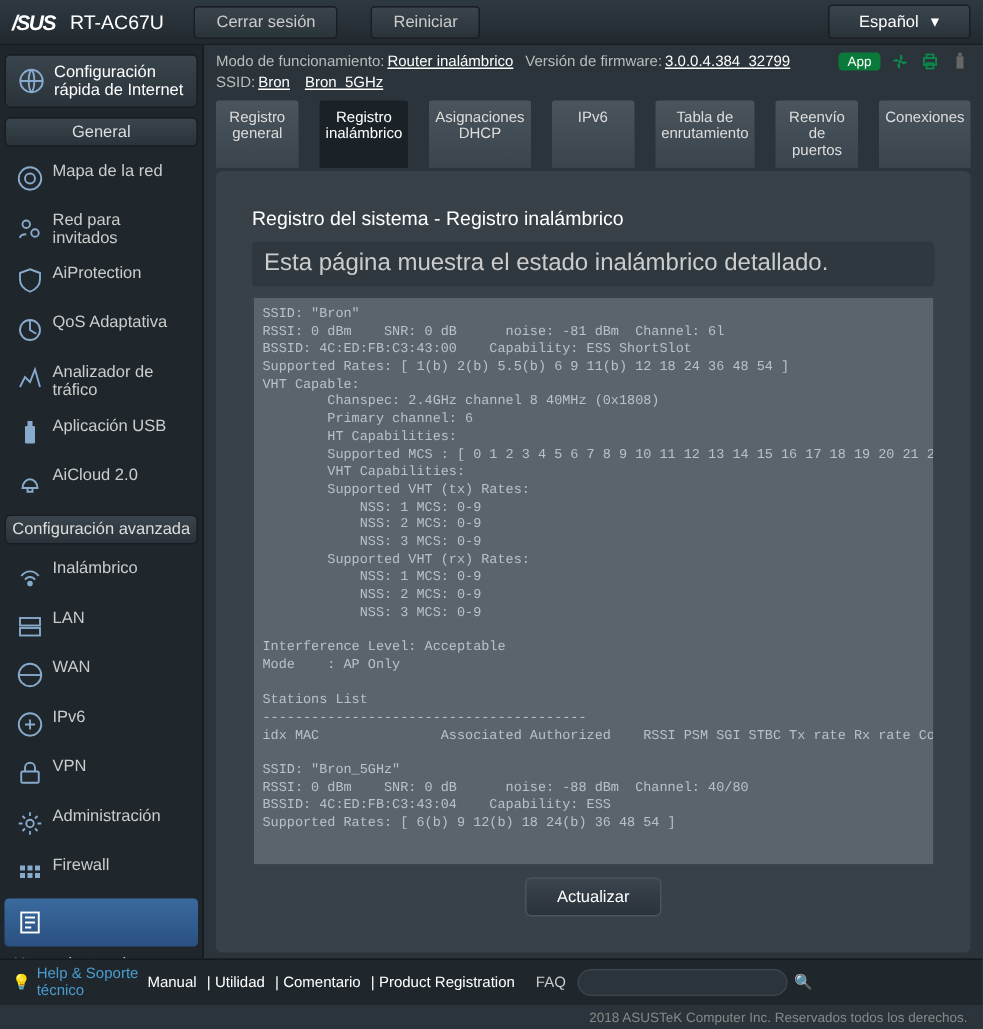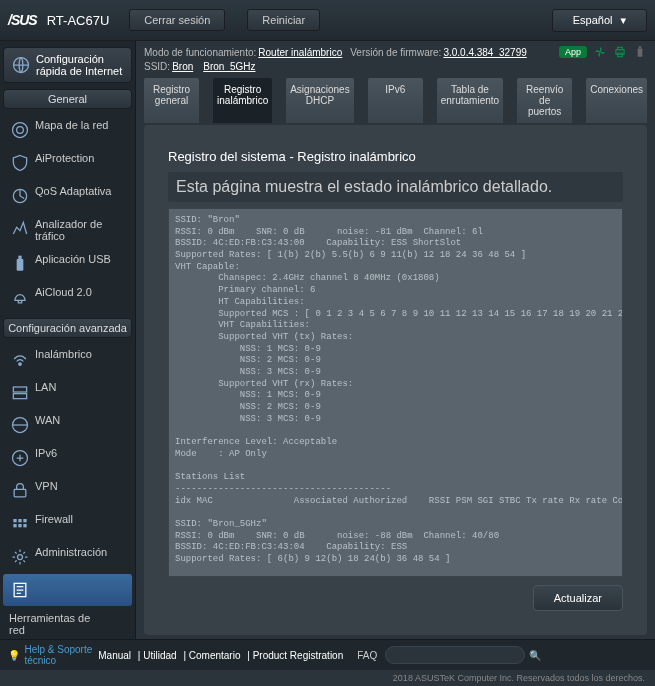--- a/index.html
+++ b/index.html
@@ -1,18 +1,18 @@
 <!DOCTYPE html>
 <html><head>
 <meta charset="utf-8">
 <style>
 * { margin: 0; padding: 0; box-sizing: border-box; }
 body { width: 655px; height: 686px; background: #2a343a; font-family: Arial, sans-serif; font-size: 11px; color: #ccc; overflow: hidden; }
 .container { display: flex; flex-direction: column; height: 100%; }
-.topbar { height: 41px; background: linear-gradient(#2d3840, #222a30); display: flex; align-items: center; padding: 0 8px; border-bottom: 1px solid #1a1e22; }
+.topbar { height: 30px; background: linear-gradient(#2d3840, #222a30); display: flex; align-items: center; padding: 0 8px; border-bottom: 1px solid #1a1e22; }
 .logo { color: #fff; font-weight: bold; font-size: 14px; letter-spacing: -1px; margin-right: 10px; font-style: italic; }
 .model { color: #fff; font-size: 13px; margin-right: 20px; }
 .topbtn { background: linear-gradient(#3a444c, #2a333a); border: 1px solid #1a1e22; color: #ccc; padding: 4px 14px; border-radius: 3px; margin-right: 22px; cursor: pointer; font-size: 11px; }
 .lang { margin-left: auto; background: linear-gradient(#3a444c, #2a333a); border: 1px solid #1a1e22; color: #fff; padding: 4px 20px; border-radius: 3px; cursor: pointer; display: flex; align-items: center; gap: 8px; font-size: 11px; }
 .main-row { flex: 1; display: flex; overflow: hidden; }
 .sidebar { width: 136px; background: #1f272c; border-right: 1px solid #141a1e; display: flex; flex-direction: column; padding-top: 4px; }
 .side-item { display: flex; padding: 5px 6px; color: #ccc; cursor: pointer; border-radius: 3px; margin: 1px 3px; font-size: 11px; min-height: 26px; }
 .side-item.active { background: linear-gradient(#3a6a9e, #2a5080); color: #fff; }
 .side-icon { width: 22px; height: 22px; margin-right: 4px; flex-shrink: 0; display: flex; align-items: center; justify-content: center; }
 .side-icon svg { width: 20px; height: 20px; }
@@ -30,21 +30,21 @@
 .tabs { display: flex; margin-top: 4px; gap: 14px; }
 .tab { flex: 1; background: linear-gradient(#4a545c, #3a444c); color: #ddd; padding: 6px 4px; text-align: center; font-size: 10px; cursor: pointer; border-radius: 2px 2px 0 0; line-height: 1.1; }
 .tab.active { background: #1a2228; color: #fff; }
 .panel { background: #384048; border-radius: 4px; margin-top: 2px; padding: 24px; flex: 1; display: flex; flex-direction: column; overflow: hidden; }
 .panel-title { color: #fff; font-size: 13px; margin-bottom: 8px; }
 .panel-desc { color: #ccc; font-size: 16px; background: #2f383f; padding: 6px 8px; border-radius: 3px; margin-bottom: 6px; }
 .log-box { flex: 1; background: #5a646c; color: #b8c0c8; font-family: "Courier New", monospace; font-size: 9px; padding: 6px; overflow: auto; white-space: pre; border: 1px solid #3a444c; line-height: 1.3; position: relative; }
 .log-box::-webkit-scrollbar { width: 14px; height: 14px; }
 .log-box::-webkit-scrollbar-track { background: #ccc; }
 .log-box::-webkit-scrollbar-thumb { background: #888; }
-.btn-row { display: flex; justify-content: flex-end; padding: 8px 0 0; }
+.btn-row { display: flex; justify-content: center; padding: 8px 0 0; }
 .action-btn { background: linear-gradient(#3a444c, #2a333a); border: 1px solid #4a545c; color: #fff; padding: 6px 20px; border-radius: 4px; cursor: pointer; font-size: 11px; }
 .footer { background: #1f272c; padding: 4px 8px; display: flex; align-items: center; font-size: 10px; border-top: 1px solid #141a1e; }
 .footer .help { color: #4a9cd0; margin-right: 6px; line-height: 1.1; }
 .footer .links a { color: #fff; margin-right: 4px; }
 .footer .faq { color: #ccc; margin-left: 10px; }
 .footer .search { margin-left: 8px; background: #2a343a; border: 1px solid #3a444c; border-radius: 10px; height: 18px; width: 140px; color: #ccc; padding: 0 8px; font-size: 10px; }
 .footer .mag { margin-left: 4px; color: #888; cursor: pointer; }
 .copyright { text-align: right; font-size: 9px; color: #888; padding: 3px 10px; }
 </style>
 </head>
@@ -81,20 +81,30 @@
               <svg viewBox="0 0 24 24" fill="none" stroke="#8ac" stroke-width="1.5">
                 <circle cx="12" cy="12" r="9"></circle>
                 <circle cx="12" cy="12" r="4"></circle>
               </svg>
             </span>
             <span class="side-label" style="white-space:pre-line">Mapa de la red</span>
           </div>
           <div class="side-item">
             <span class="side-icon">
               <svg viewBox="0 0 24 24" fill="none" stroke="#8ac" stroke-width="1.5">
+                <circle cx="9" cy="9" r="3"></circle>
+                <circle cx="16" cy="16" r="3"></circle>
+                <path d="M4 20c0-2 2-3 5-3"></path>
+              </svg>
+            </span>
+            <span class="side-label" style="white-space:pre-line">Red para invitados</span>
+          </div>
+          <div class="side-item">
+            <span class="side-icon">
+              <svg viewBox="0 0 24 24" fill="none" stroke="#8ac" stroke-width="1.5">
                 <path d="M12 3l8 3v5c0 5-3 8-8 10-5-2-8-5-8-10V6z"></path>
               </svg>
             </span>
             <span class="side-label" style="white-space:pre-line">AiProtection</span>
           </div>
           <div class="side-item">
             <span class="side-icon">
               <svg viewBox="0 0 24 24" fill="none" stroke="#8ac" stroke-width="1.5">
                 <circle cx="12" cy="12" r="8"></circle>
                 <path d="M12 4v8l5 3"></path>
@@ -169,42 +179,42 @@
             <span class="side-label" style="white-space:pre-line">IPv6</span>
           </div>
           <div class="side-item">
             <span class="side-icon">
               <svg viewBox="0 0 24 24" fill="none" stroke="#8ac" stroke-width="1.5">
                 <rect x="5" y="10" width="14" height="9" rx="1"></rect>
                 <path d="M8 10V7a4 4 0 018 0v3"></path>
               </svg>
             </span>
             <span class="side-label" style="white-space:pre-line">VPN</span>
+          </div>
+          <div class="side-item">
+            <span class="side-icon">
+              <svg viewBox="0 0 24 24" fill="none" stroke="#8ac" stroke-width="1.5">
+                <circle cx="12" cy="12" r="3"></circle>
+                <path d="M12 3v3M12 18v3M3 12h3M18 12h3M6 6l2 2M16 16l2 2M18 6l-2 2M8 16l-2 2"></path>
+              </svg>
+            </span>
+            <span class="side-label" style="white-space:pre-line">Administración</span>
           </div>
           <div class="side-item">
             <span class="side-icon">
               <svg viewBox="0 0 24 24" fill="#8ac">
                 <rect x="4" y="6" width="4" height="4"></rect>
                 <rect x="10" y="6" width="4" height="4"></rect>
                 <rect x="16" y="6" width="4" height="4"></rect>
                 <rect x="4" y="12" width="4" height="4"></rect>
                 <rect x="10" y="12" width="4" height="4"></rect>
                 <rect x="16" y="12" width="4" height="4"></rect>
               </svg>
             </span>
             <span class="side-label" style="white-space:pre-line">Firewall</span>
-          </div>
-          <div class="side-item">
-            <span class="side-icon">
-              <svg viewBox="0 0 24 24" fill="none" stroke="#8ac" stroke-width="1.5">
-                <circle cx="12" cy="12" r="3"></circle>
-                <path d="M12 3v3M12 18v3M3 12h3M18 12h3M6 6l2 2M16 16l2 2M18 6l-2 2M8 16l-2 2"></path>
-              </svg>
-            </span>
-            <span class="side-label" style="white-space:pre-line">Administración</span>
           </div>
           <div class="side-item active">
             <span class="side-icon">
               <svg viewBox="0 0 24 24" fill="none" stroke="#fff" stroke-width="1.5">
                 <rect x="5" y="4" width="14" height="16"></rect>
                 <path d="M8 8h8M8 12h8M8 16h5"></path>
               </svg>
             </span>
           </div>
           <div class="side-item">

